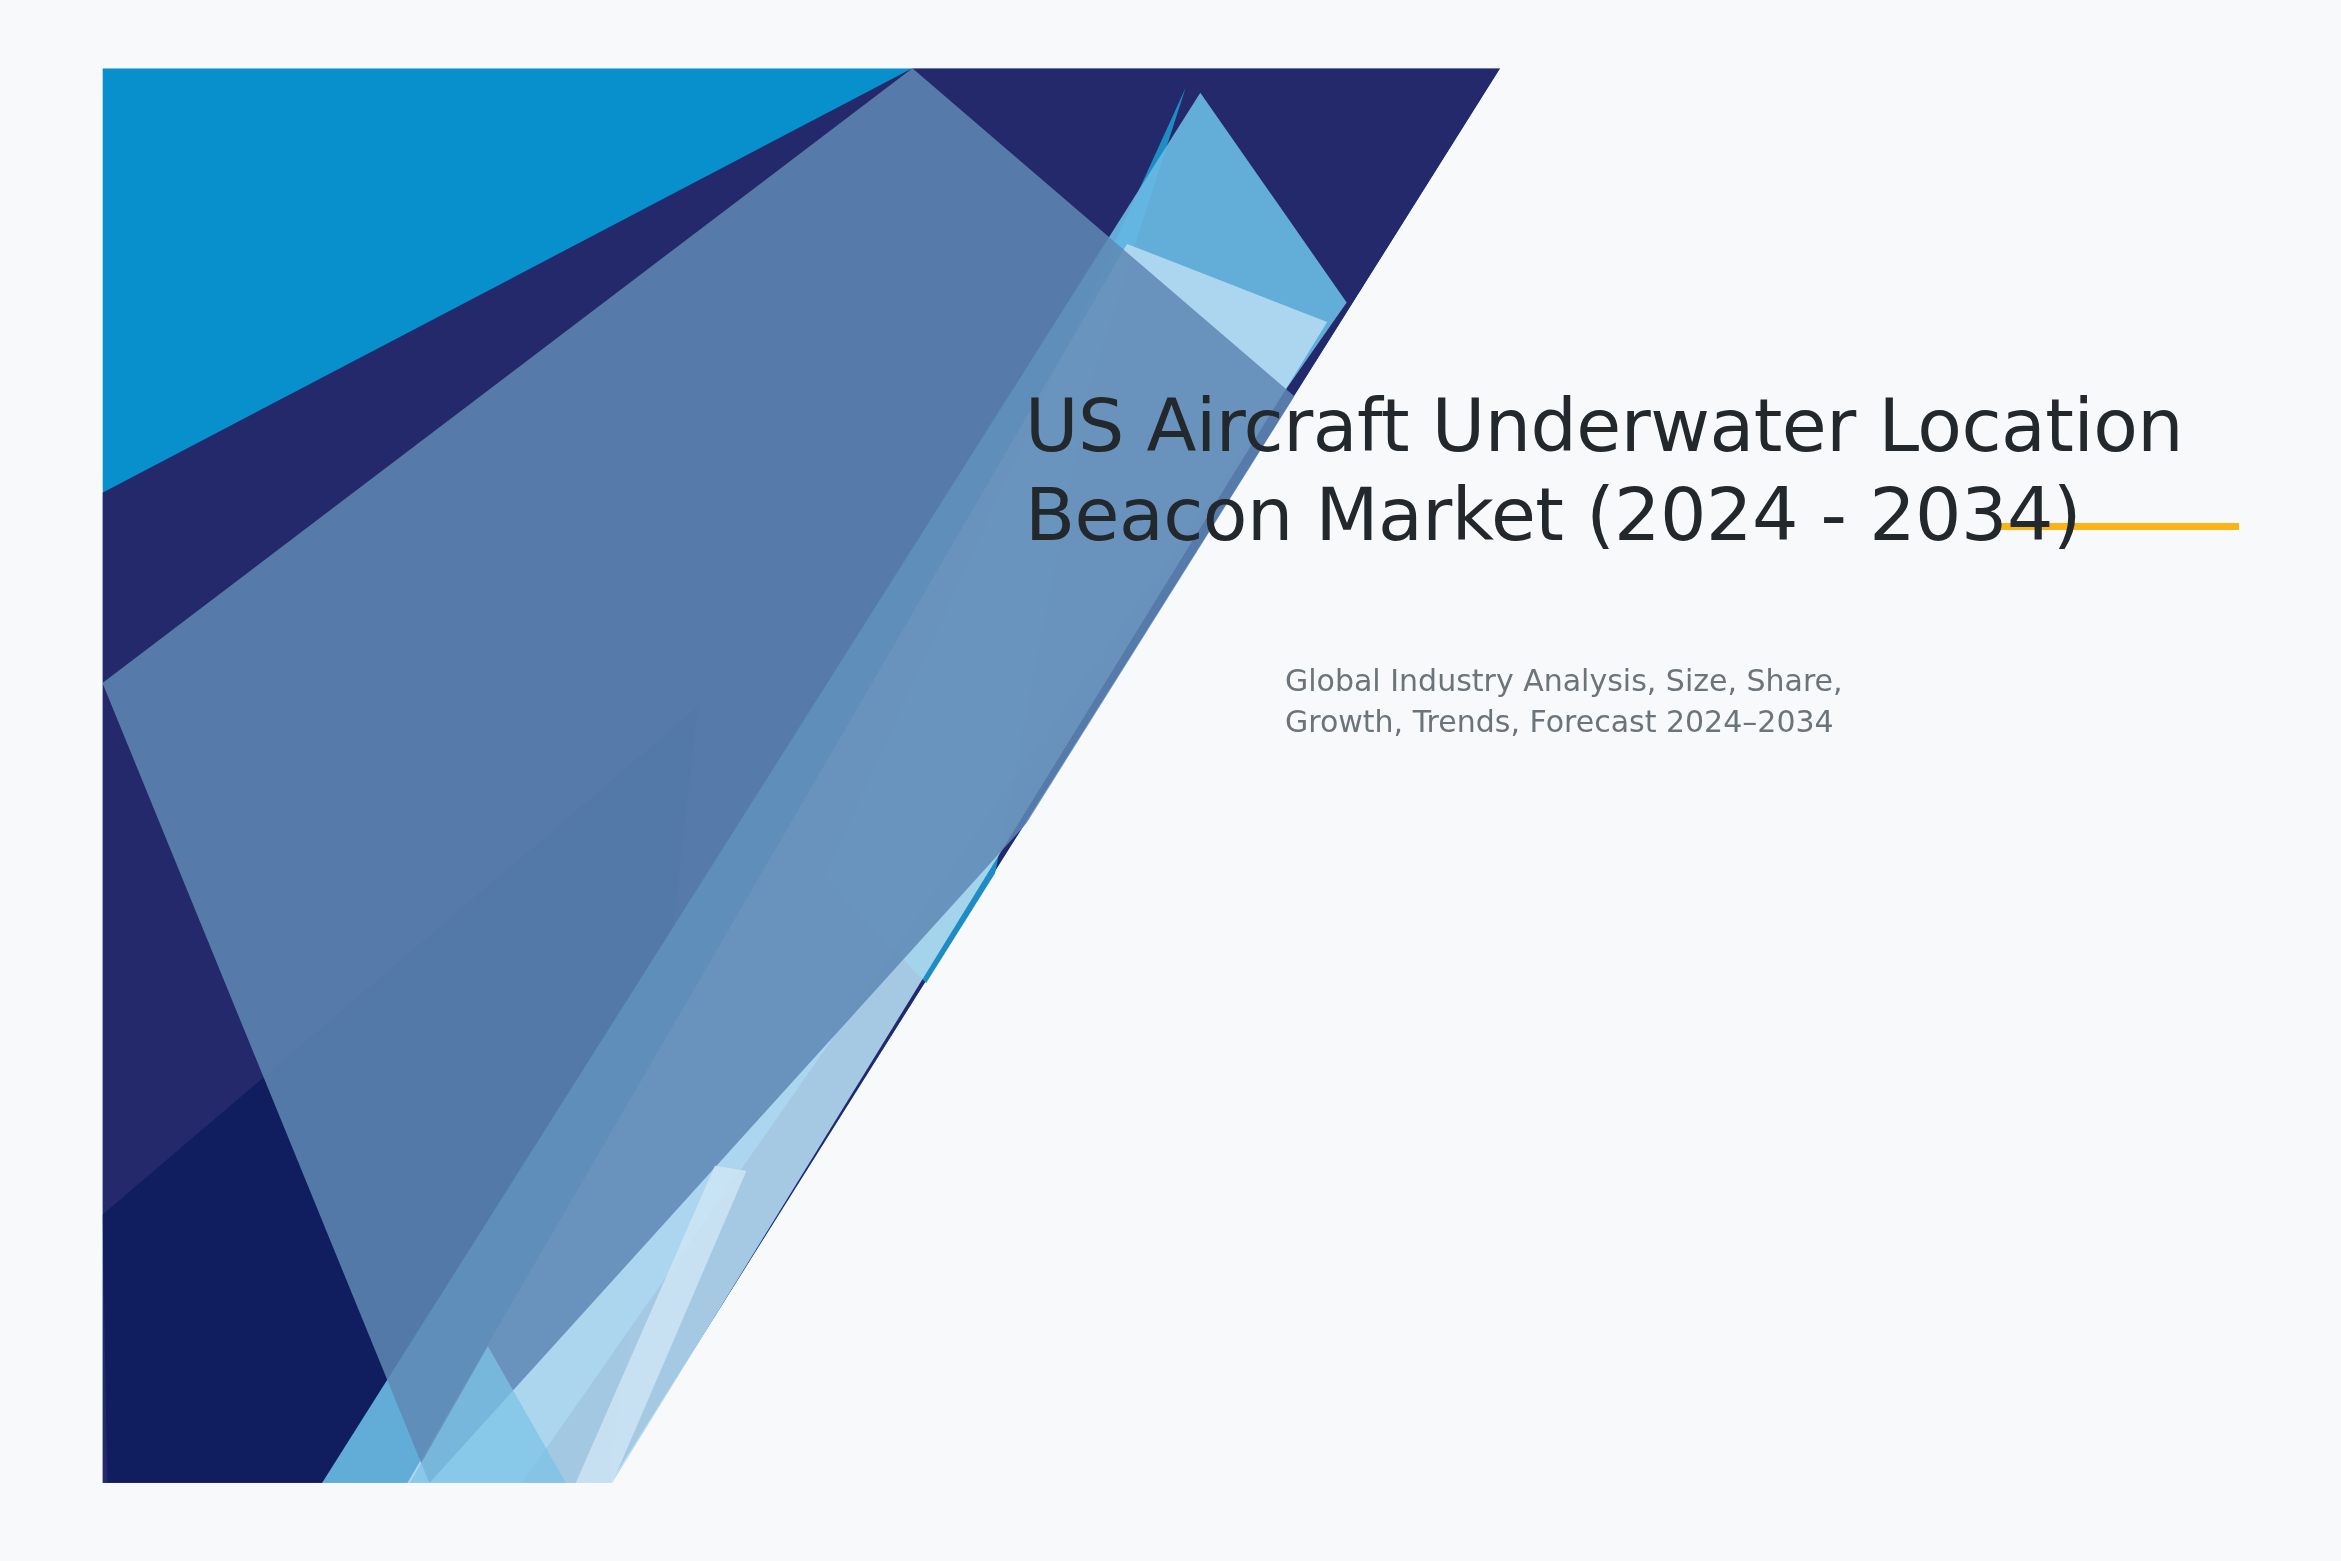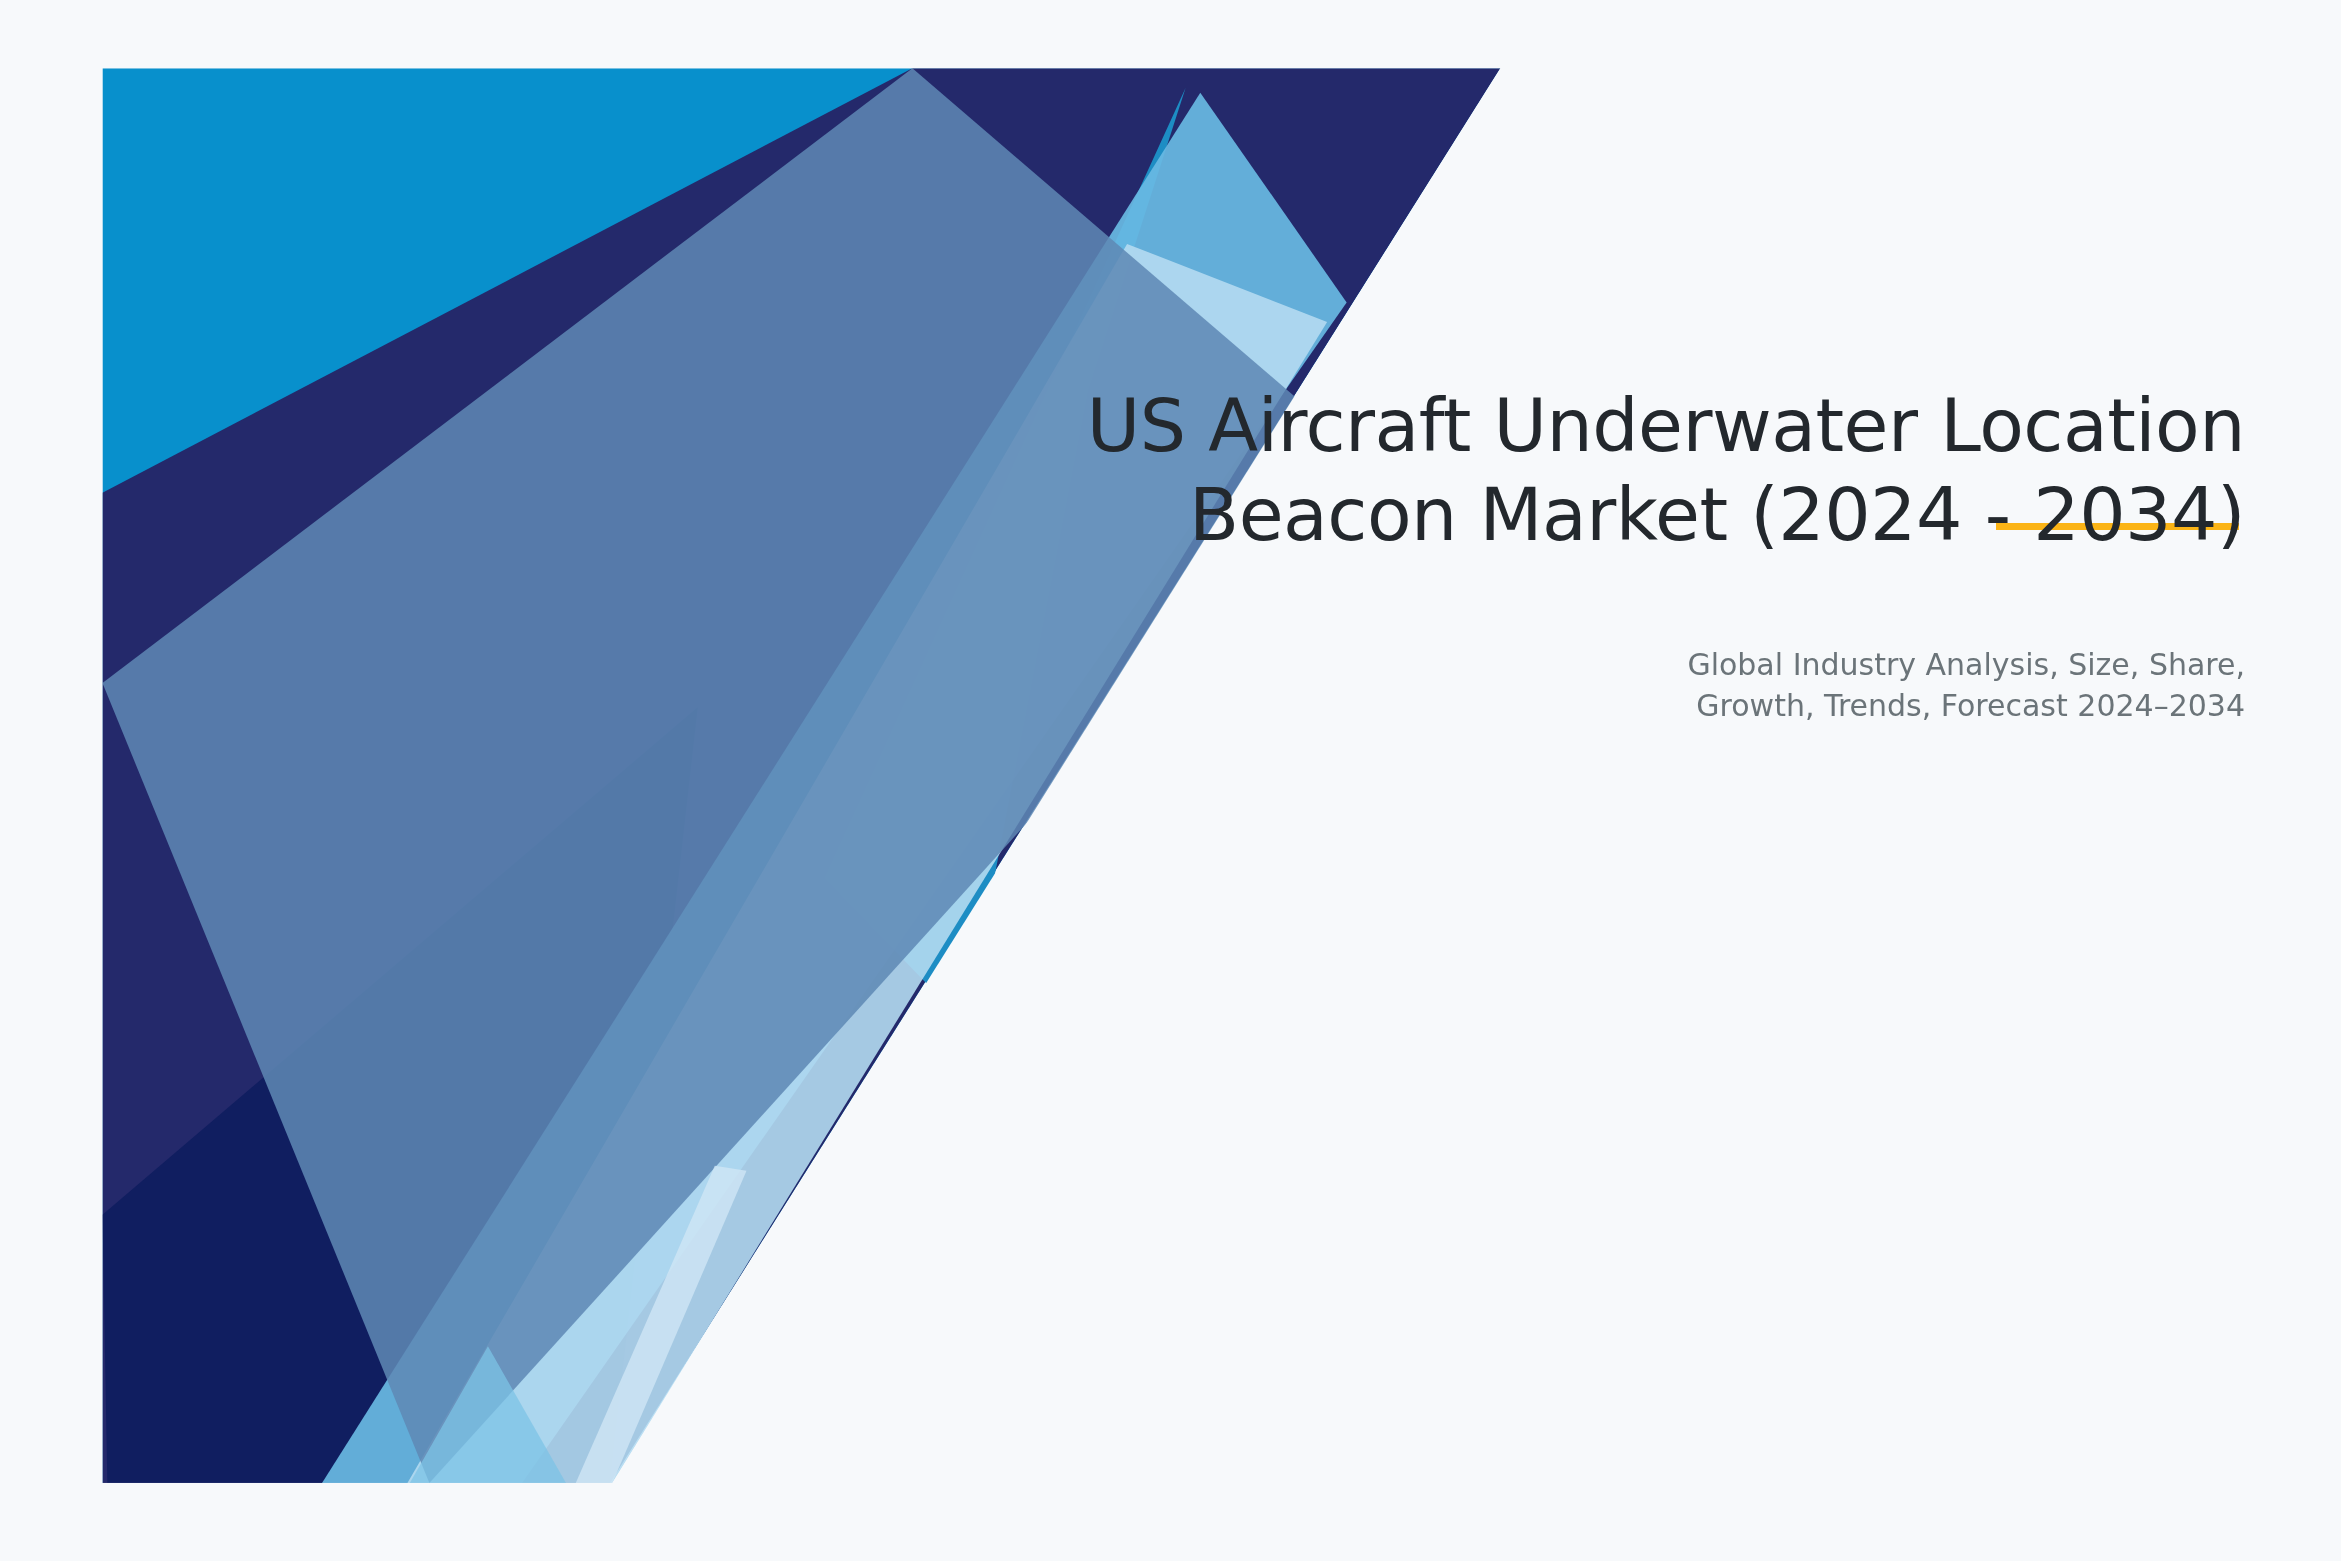--- a/index.html
+++ b/index.html
@@ -24,21 +24,20 @@
     left: 0;
     top: 0;
     width: 2342px;
     height: 1561px;
   }
   .text-block {
     position: absolute;
     left: 1025px;
     top: 381px;
     width: 1220px;
-    text-align: right;
   }
   .title {
     font-family: "DejaVu Sans", sans-serif;
     font-size: 73px;
     line-height: 1.22;
     font-weight: 400;
     color: #23282d;
     letter-spacing: -0.5px;
     margin: 0;
     position: relative;
@@ -52,26 +51,25 @@
     width: 243px;
     height: 6.8px;
     background: #fbb416;
     z-index: 2;
   }
   .subtitle {
     position: absolute;
     left: 1269px;
     top: 644px;
     width: 976px;
-    text-align: right;
     font-family: "DejaVu Sans", sans-serif;
     font-size: 30px;
     line-height: 1.38;
     color: #6b7479;
-    margin: 0;
+    margin: 16px;
     white-space: pre-line;
   }
 </style>
 </head>
 <body>
 
 <div class="cover">
 
   <svg class="artwork" viewBox="0 0 4800 3200" preserveAspectRatio="none" xmlns="http://www.w3.org/2000/svg">
 

